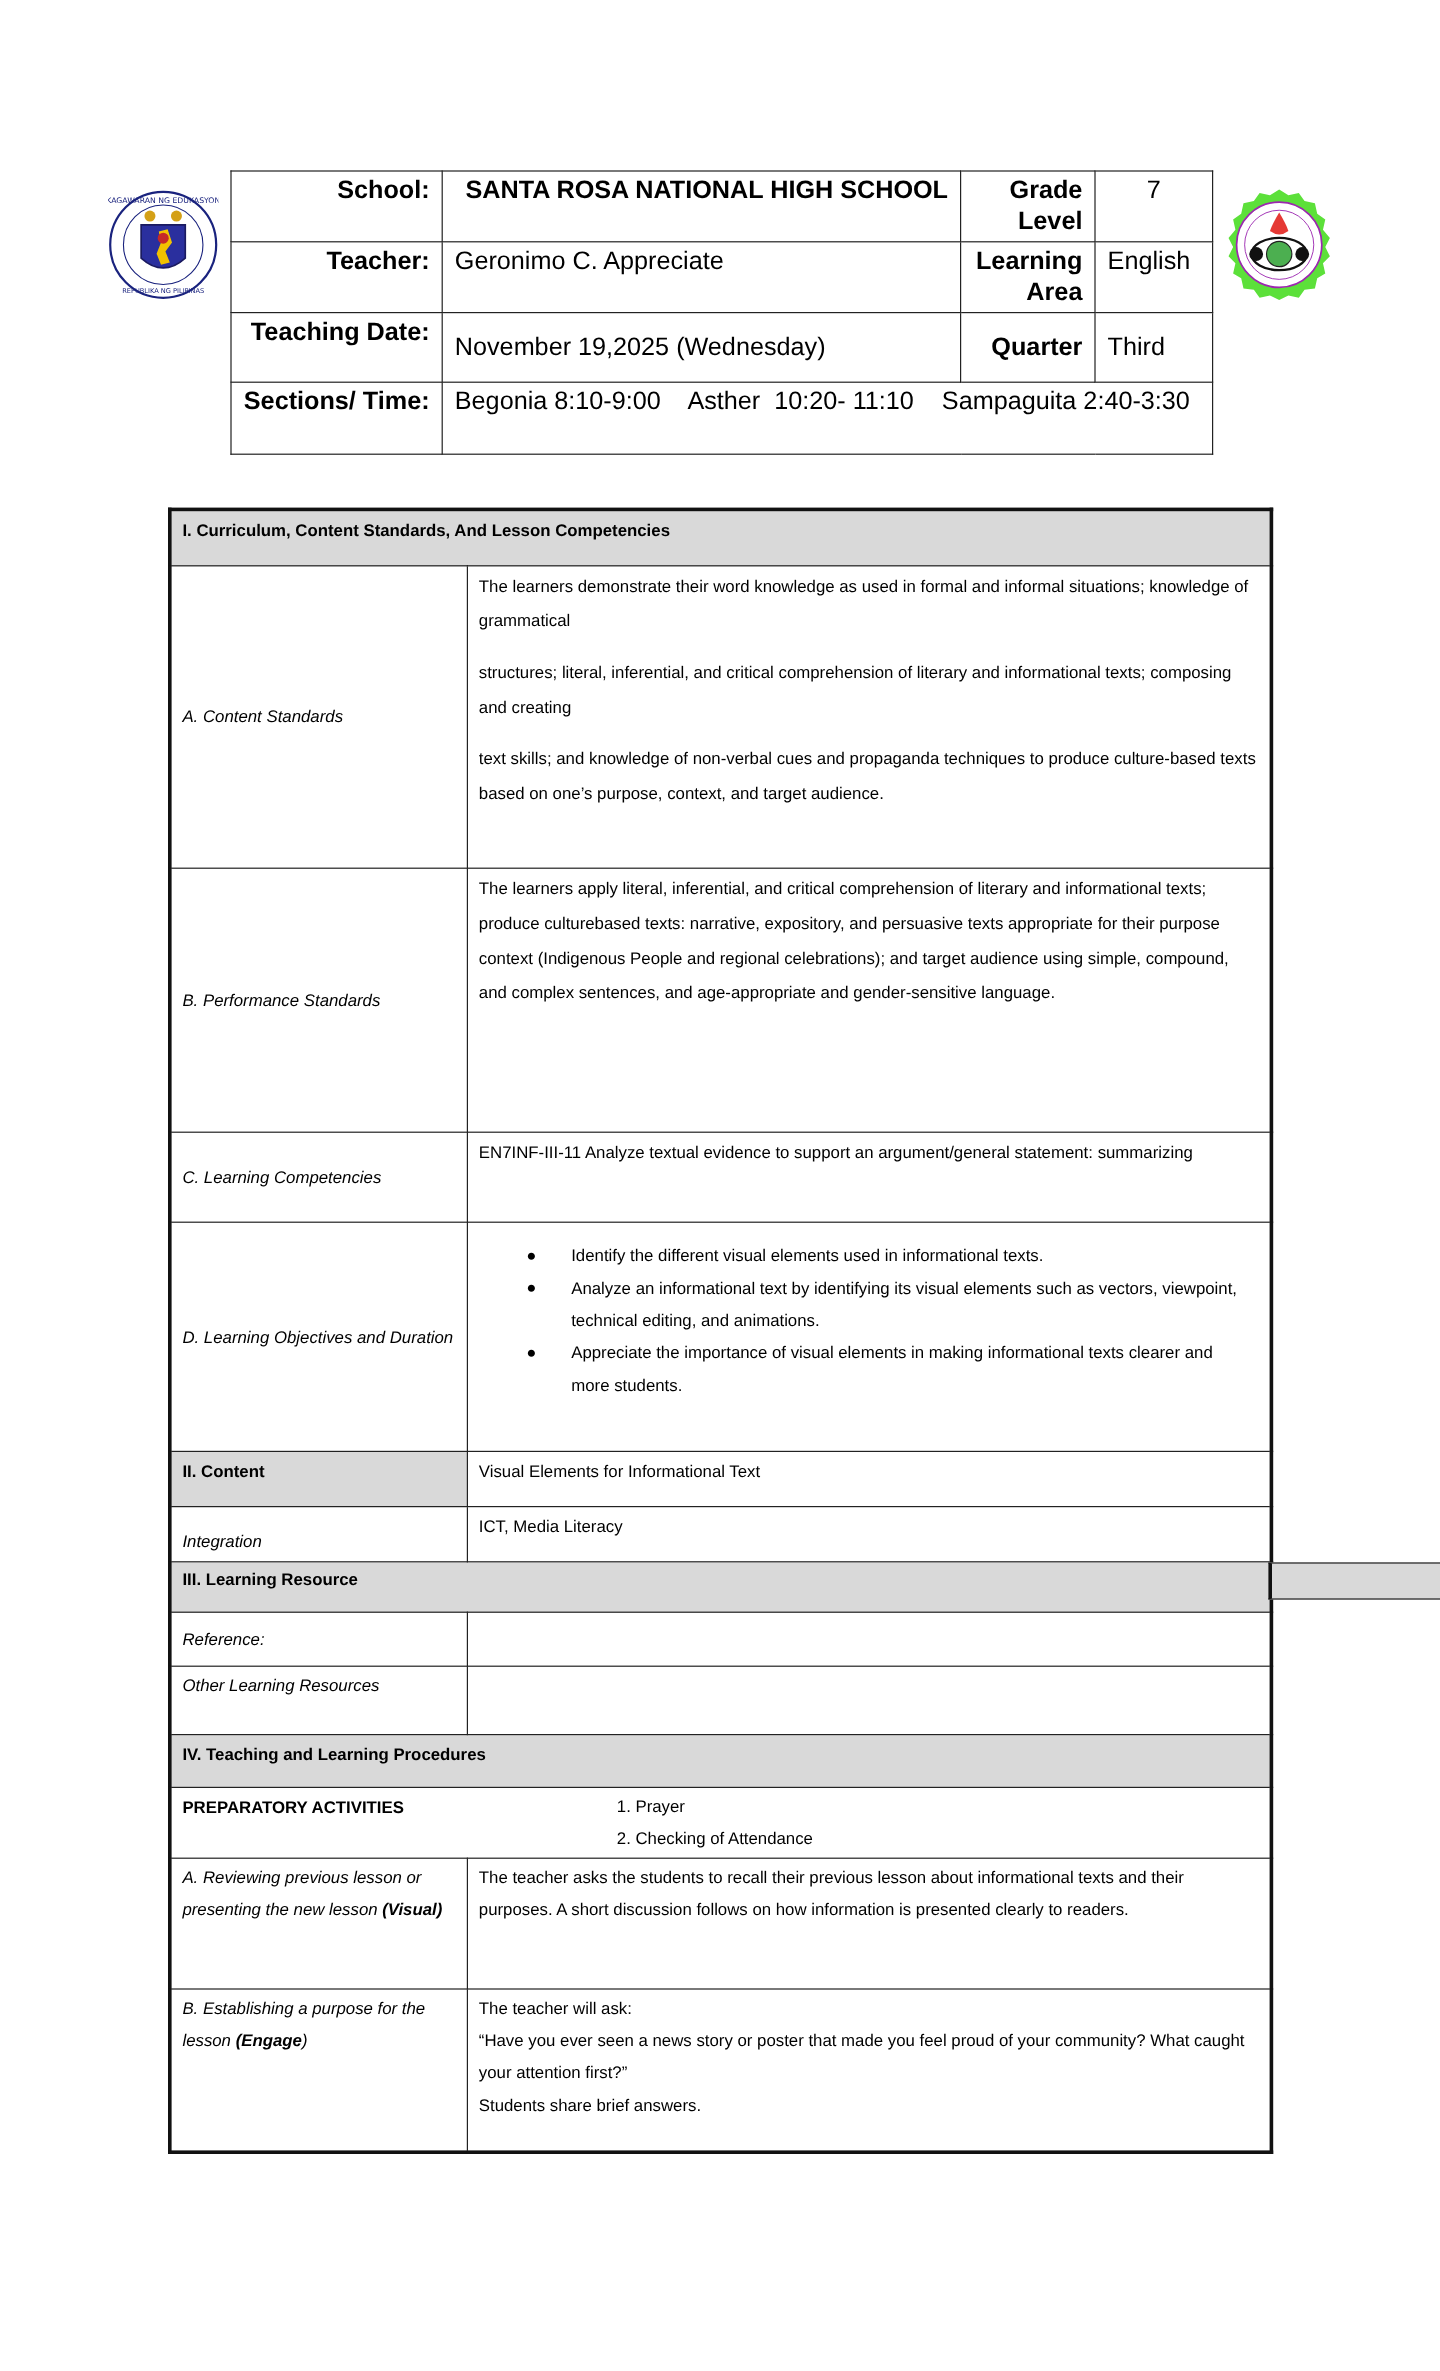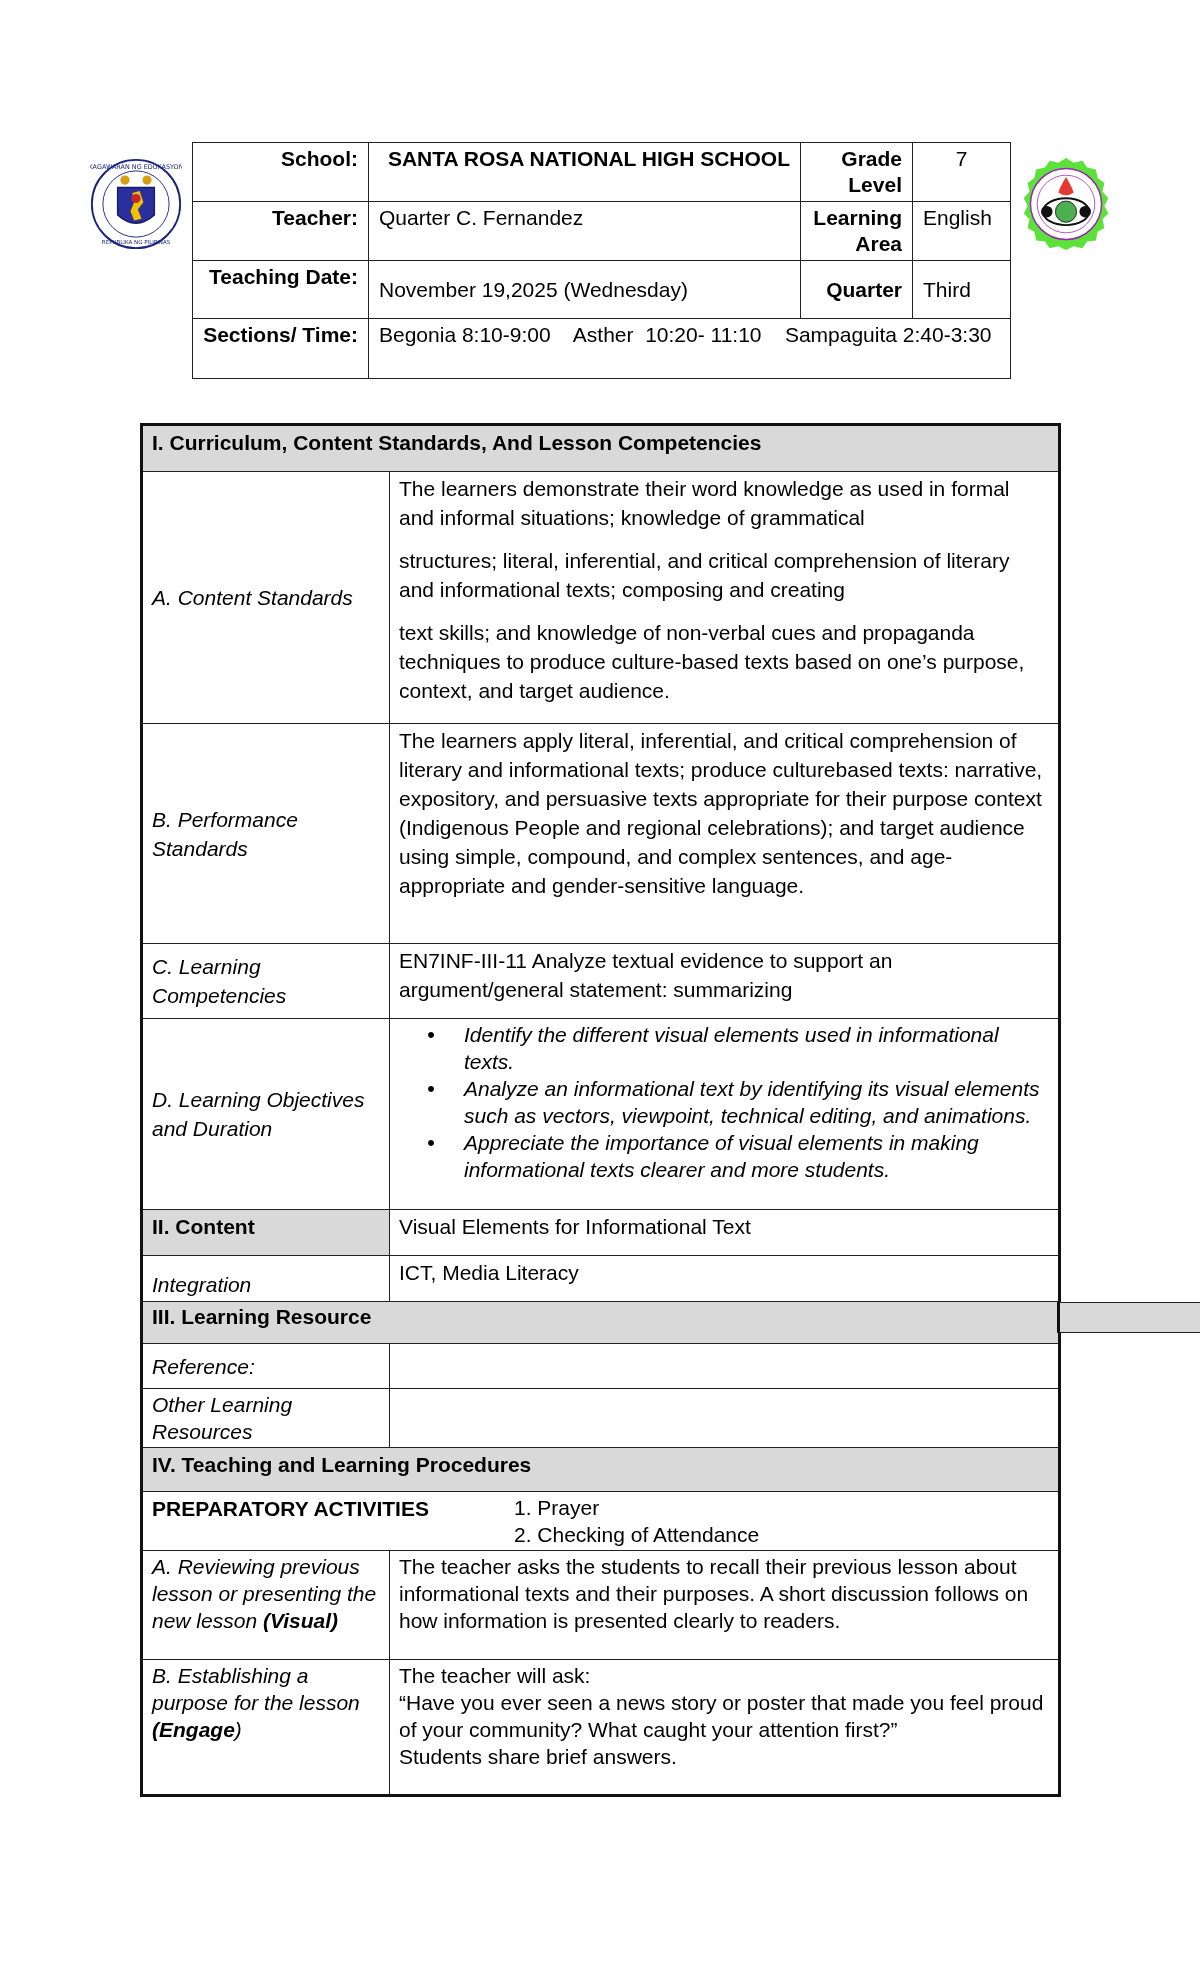--- a/index.html
+++ b/index.html
@@ -24,34 +24,34 @@
       border: 1.5px solid #222; vertical-align: top; padding: 3px 10px 2px 10px;
     }
     .hdr .lbl { font-weight: bold; text-align: right; }
     .hdr .mid { vertical-align: middle; }
     .hdr .center { text-align: center; }
 
     
     .main {
       position: absolute; left: 140px; top: 423px; width: 918px;
       border-collapse: collapse; table-layout: fixed;
-      font-size: 21px; line-height: 29px;
+      font-size: 14px; line-height: 29px;
       border: 3px solid #111;
     }
     .main td {
       border: 1.5px solid #222; vertical-align: top; padding: 2px 9px;
     }
     .main .sec {
       background: #d9d9d9; font-weight: bold;
     }
     .main .it { font-style: italic; }
     .main .mid { vertical-align: middle; }
     .para { margin: 0 0 14px 0; }
     .para:last-child { margin-bottom: 0; }
-    ul.obj { margin: 0; padding: 0 0 0 65px; list-style: none; font-style: italic; }
+    ul.obj { margin: 12px; padding: 0 0 0 65px; list-style: none; }
     ul.obj li { position: relative; line-height: 27px; }
     ul.obj li::before {
       content: "\2022"; position: absolute; left: -37px; top: 0; font-size: 22px;
     }
     .prep-wrap { display: flex; gap: 32px; }
     .prep-title { font-weight: bold; width: 330px; }
     .prep-list { line-height: 27px; }
 
     
     .stray {
@@ -97,21 +97,21 @@
   </colgroup>
   <tbody>
       <tr style="height:59px">
     <td class="lbl">School:</td>
     <td class="lbl">SANTA ROSA NATIONAL HIGH SCHOOL</td>
     <td class="lbl">Grade Level</td>
     <td class="center">7</td>
   </tr>
   <tr style="height:59px">
     <td class="lbl">Teacher:</td>
-    <td>Quarter C. Fernandez</td>
+    <td>Geronimo C. Appreciate</td>
     <td class="lbl" style="word-break:break-all">Learning Area</td>
     <td style="word-break:break-all">English</td>
   </tr>
   <tr style="height:58px">
     <td class="lbl">Teaching Date:</td>
     <td class="mid">November 19,2025 (Wednesday)</td>
     <td class="lbl mid">Quarter</td>
     <td class="mid">Third</td>
   </tr>
   <tr style="height:60px">

